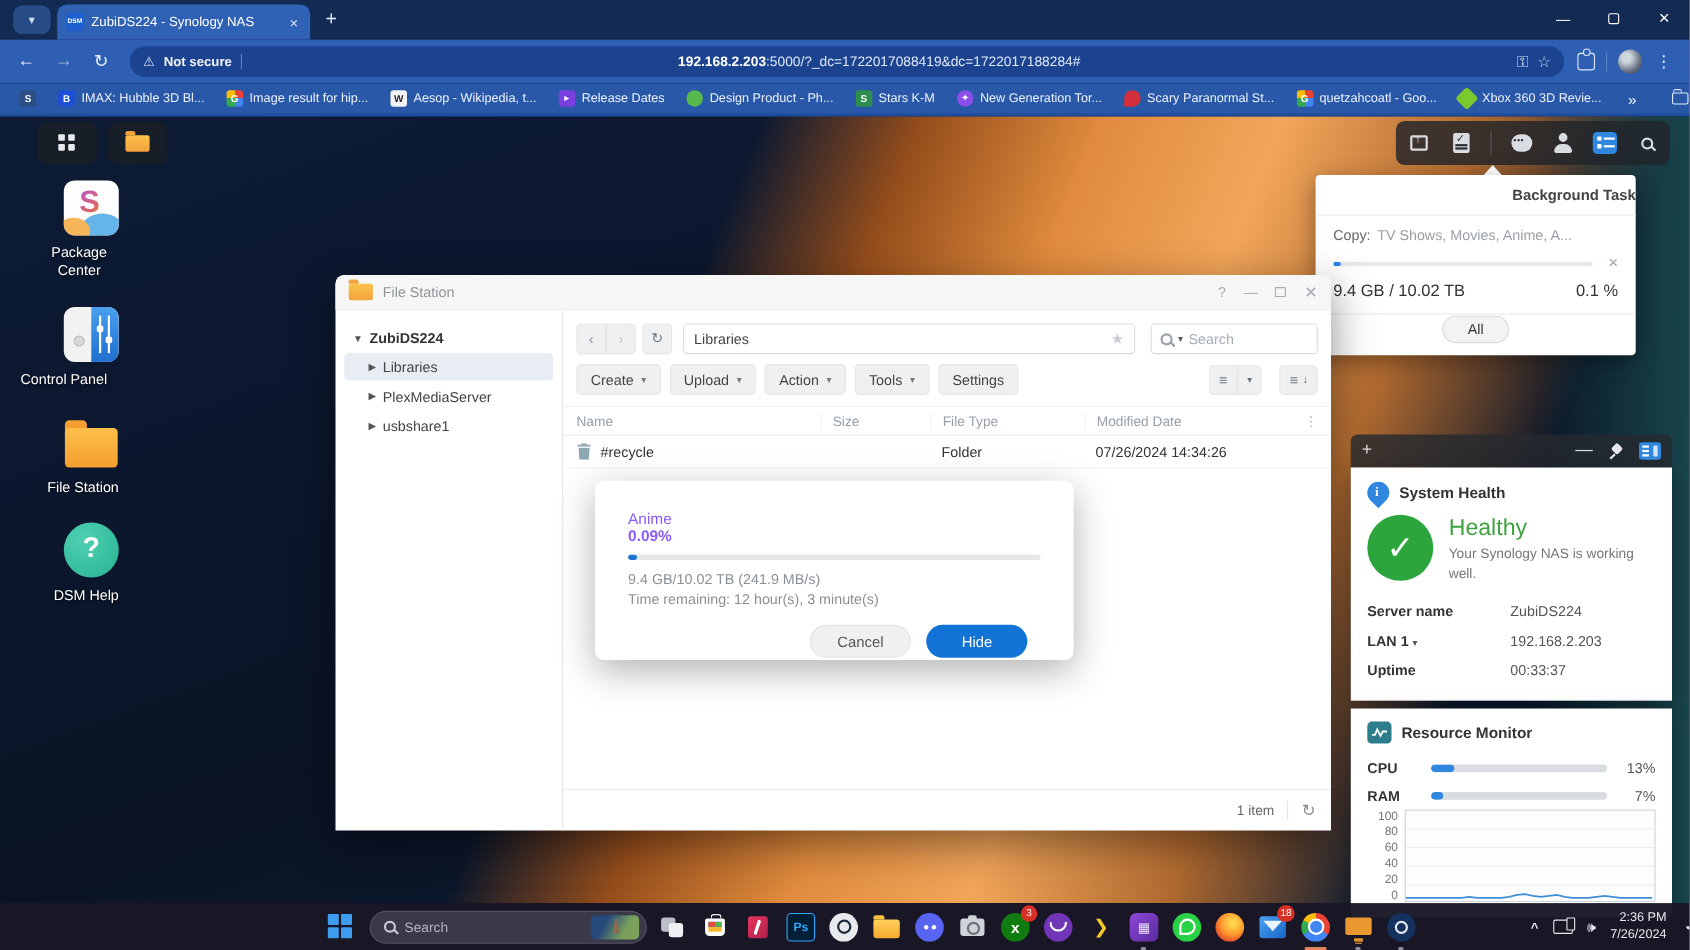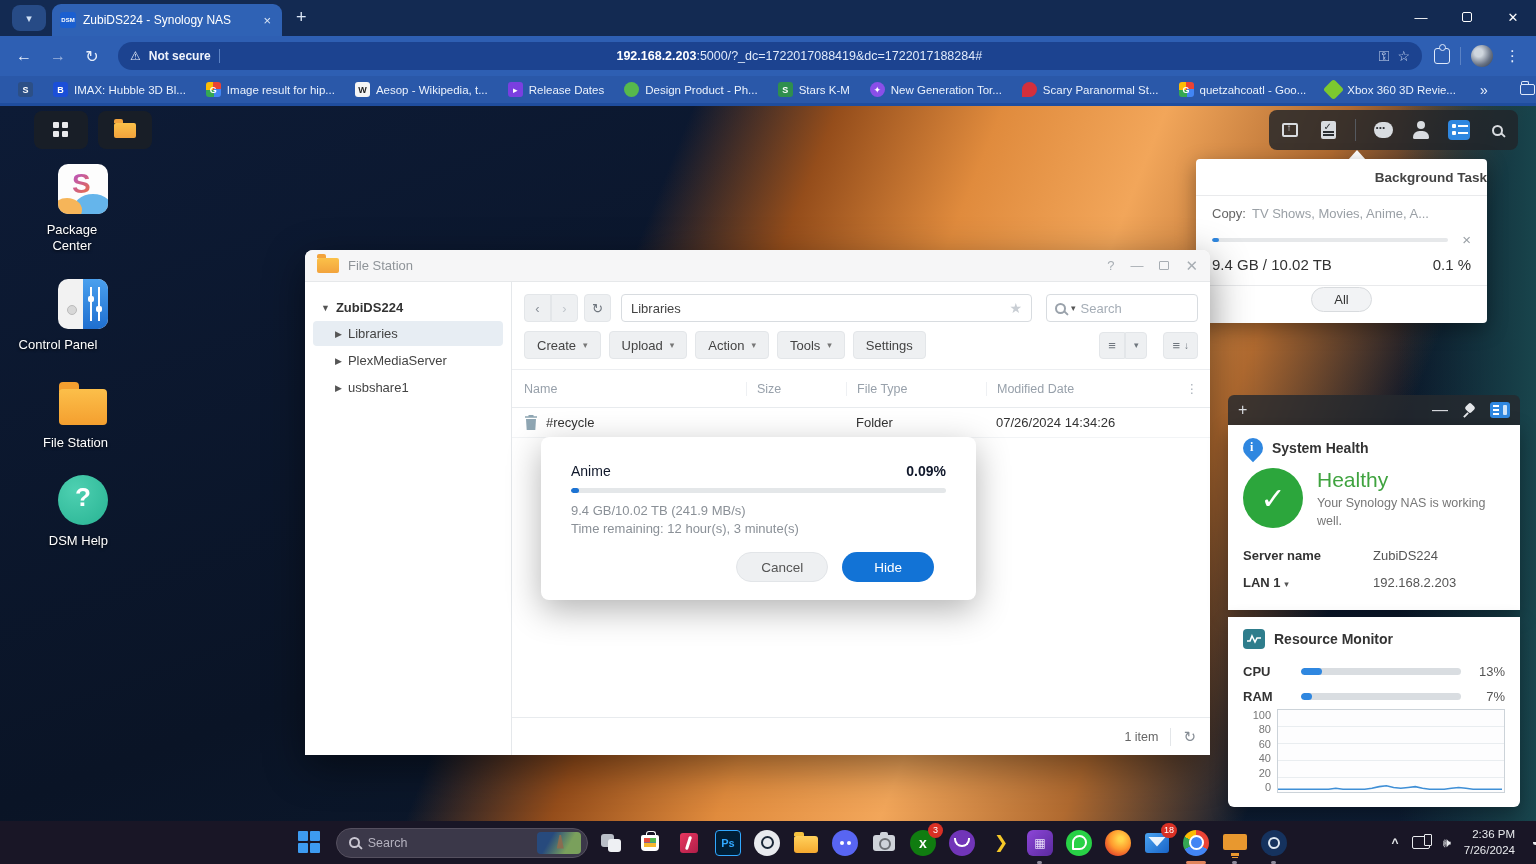--- a/index.html
+++ b/index.html
@@ -140,37 +140,37 @@
   .pathstar { color:#c9ced4; font-size:14px; }
   .searchbox { width:152px; height:28px; border:1px solid #d8dce0; border-radius:4px; margin-left:14px; display:flex; align-items:center; padding:0 8px; gap:5px; color:#9aa2ab; }
   .searchbox input { border:none; outline:none; width:80px; font-size:13px; color:#555; font-family:inherit; background:transparent; }
   .searchbox input::placeholder { color:#a5adb6; }
   .fs-toolbar { display:flex; align-items:center; padding:9px 12px 10px; gap:8px; }
   .fs-btn { height:28px; background:#eef0f2; border:1px solid #e3e6e9; border-radius:4px; display:flex; align-items:center; padding:0 12px; gap:7px; font-size:13px; color:#444; }
   .fs-btn .caret { color:#777; }
   .fs-toolbar .spacer { flex:1; }
   .view-grp { display:flex; }
   .view-btn { height:27px; background:#eef0f2; border:1px solid #e3e6e9; display:flex; align-items:center; justify-content:center; padding:0 8px; color:#6f767e; gap:4px; }
-  .fs-table-head { display:flex; border-top:1px solid #eceef1; border-bottom:1px solid #e8ebee; padding:0 12px; height:39px; align-items:center; color:#98a1ab; font-size:12.5px; }
+  .fs-table-head { display:flex; border-top:1px solid #eceef1; border-bottom:1px solid #e8ebee; padding:0 12px; height:27px; align-items:center; color:#98a1ab; font-size:12.5px; }
   .col-name { flex:1; }
   .col-size { width:100px; border-left:1px solid #eef0f3; padding-left:10px; }
   .col-type { width:140px; border-left:1px solid #eef0f3; padding-left:10px; }
   .col-date { width:192px; border-left:1px solid #eef0f3; padding-left:10px; }
   .col-menu { width:20px; text-align:right; color:#aab2bb; }
   .fs-row { display:flex; padding:0 12px; height:30px; align-items:center; font-size:13px; color:#333; border-bottom:1px solid #f2f4f6; }
   .fs-row .col-size,.fs-row .col-type,.fs-row .col-date { border-left:none; }
   .rowname { display:flex; align-items:center; gap:8px; }
   .fs-fill { flex:1; }
   .fs-status { height:38px; border-top:1px solid #e8ebee; display:flex; align-items:center; justify-content:flex-end; padding:0 14px; gap:12px; color:#666; font-size:12.5px; }
   .fs-status .sep { width:1px; height:18px; background:#e3e6e9; }
   .fs-status .refresh { color:#868d95; font-size:15px; }
 
   
   .copydlg { position:absolute; top:187px; left:236px; width:435px; height:163px; background:#fff; border-radius:8px; box-shadow:0 10px 34px rgba(0,0,0,.3); padding:26px 30px 0; }
-  .dlg-row1 { display:flex; justify-content:space-between; font-size:14px; color:#0f172a; }
+  .dlg-row1 { display:flex; justify-content:space-between; font-size:14px; color:#8b5cf6;flex-direction:column; }
   .dlg-row1 .pct { font-weight:bold; }
   .dlg-track { height:5px; background:#e4e7e9; border-radius:3px; margin:9px 0 9px; overflow:hidden; }
   .dlg-fill { height:100%; background:#1d73d3; border-radius:3px; min-width:8px; }
   .dlg-sub { color:#8a9097; font-size:13px; line-height:1.4; }
   .dlg-btns { display:flex; justify-content:flex-end; gap:14px; margin-top:14px; padding-right:12px; }
   .btn-pill { height:30px; border-radius:15px; display:flex; align-items:center; justify-content:center; font-size:13.5px; padding:0 24px; }
   .btn-cancel { background:#eef0f2; color:#555; border:1px solid #e2e5e8; }
   .btn-hide { background:#1273d6; color:#fff; padding:0 32px; }
 
   
@@ -593,20 +593,24 @@
           </div>
         </div>
         <div class="kv">
           <span class="k">Server name</span>
           <span class="v">ZubiDS224</span>
         </div>
         <div class="kv">
           <span class="k"><span>LAN 1</span> <span class="caret">▾</span></span>
           <span class="v">192.168.2.203</span>
         </div>
+        <div class="kv">
+          <span class="k">Uptime</span>
+          <span class="v">00:33:37</span>
+        </div>
       </div>
 
       <div class="card rm">
         <div class="card-head">
           <span class="rm-ico">
             <svg width="14" height="10" viewBox="0 0 14 10">
                 <polyline points="0,7 3,7 5,2 8,8 10,4 14,4" fill="none" stroke="#fff" stroke-width="1.6"></polyline>
               </svg>
           </span>
           <b>Resource Monitor</b>

